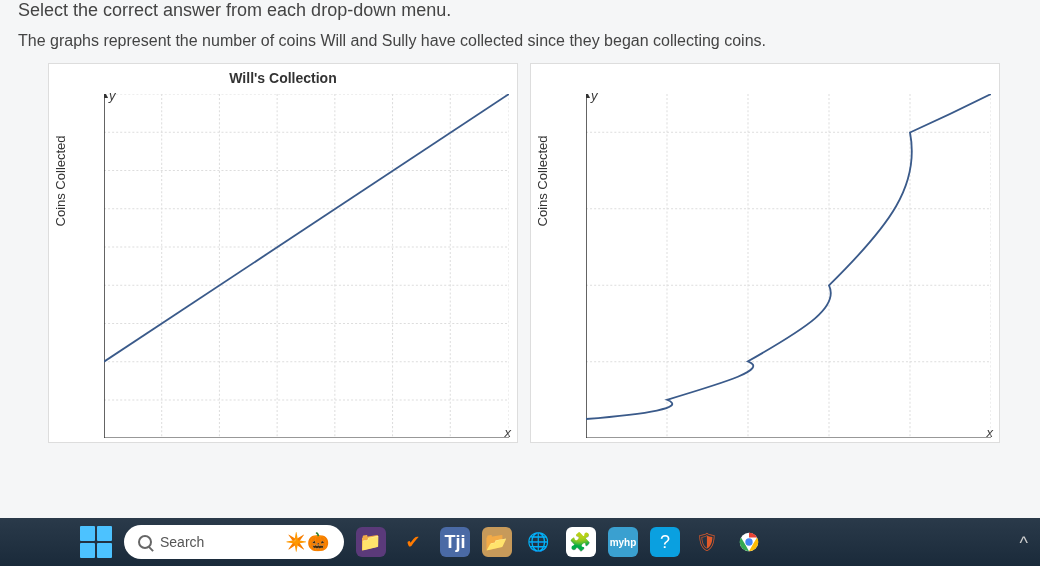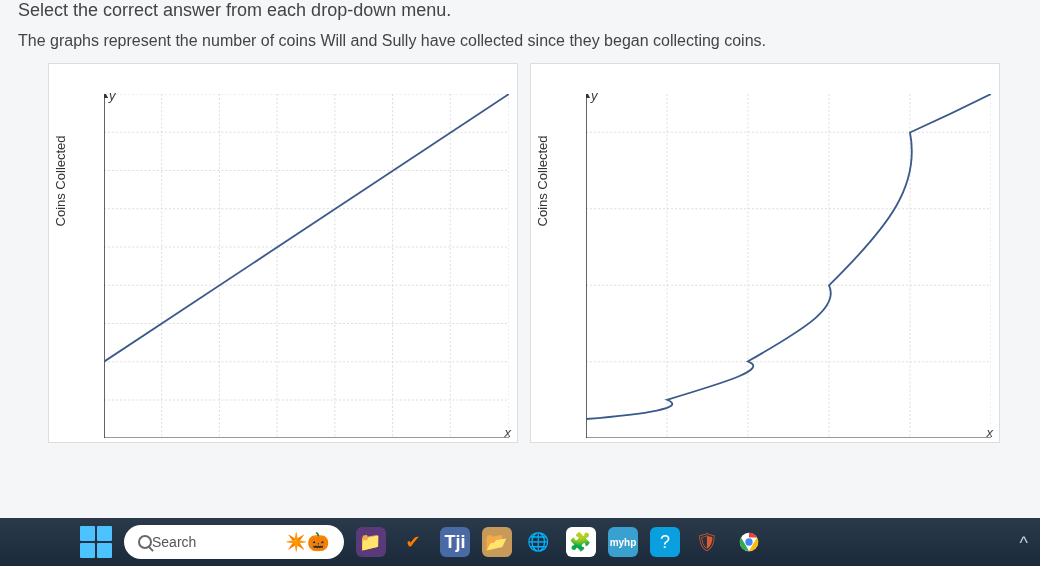--- a/index.html
+++ b/index.html
@@ -104,21 +104,21 @@
   }
   .start-btn span { background: #4cc2ff; border-radius: 1px; }
   .search-box {
     background: #fff;
     border-radius: 18px;
     height: 34px;
     width: 220px;
     display: flex;
     align-items: center;
     padding: 0 14px;
-    gap: 0;
+    gap: 8px;
     color: #555;
     font-size: 14px;
   }
   .search-ico {
     width: 14px; height: 14px;
     border: 2px solid #666;
     border-radius: 50%;
     position: relative;
   }
   .search-ico::after {
@@ -148,20 +148,21 @@
 </head>
 <body>
 
 <div class="content">
   <div class="instr">Select the correct answer from each drop-down menu.</div>
   <div class="desc">The graphs represent the number of coins Will and Sully have collected since they began collecting coins.</div>
 
   <div class="charts">
 
     <div class="chart-card left">
+      <div class="chart-title">Will's Collection</div>
       <div class="ylab">Coins Collected</div>
       <div class="yvar">y</div>
       <div class="xvar">x</div>
       <svg class="plot" viewBox="0 0 400 340" preserveAspectRatio="none">
 
         <g stroke="#ddd" stroke-width="1" stroke-dasharray="2,2">
           <line x1="0" y1="0" x2="400" y2="0"></line>
           <line x1="0" y1="37.8" x2="400" y2="37.8"></line>
           <line x1="0" y1="75.6" x2="400" y2="75.6"></line>
           <line x1="0" y1="113.3" x2="400" y2="113.3"></line>

